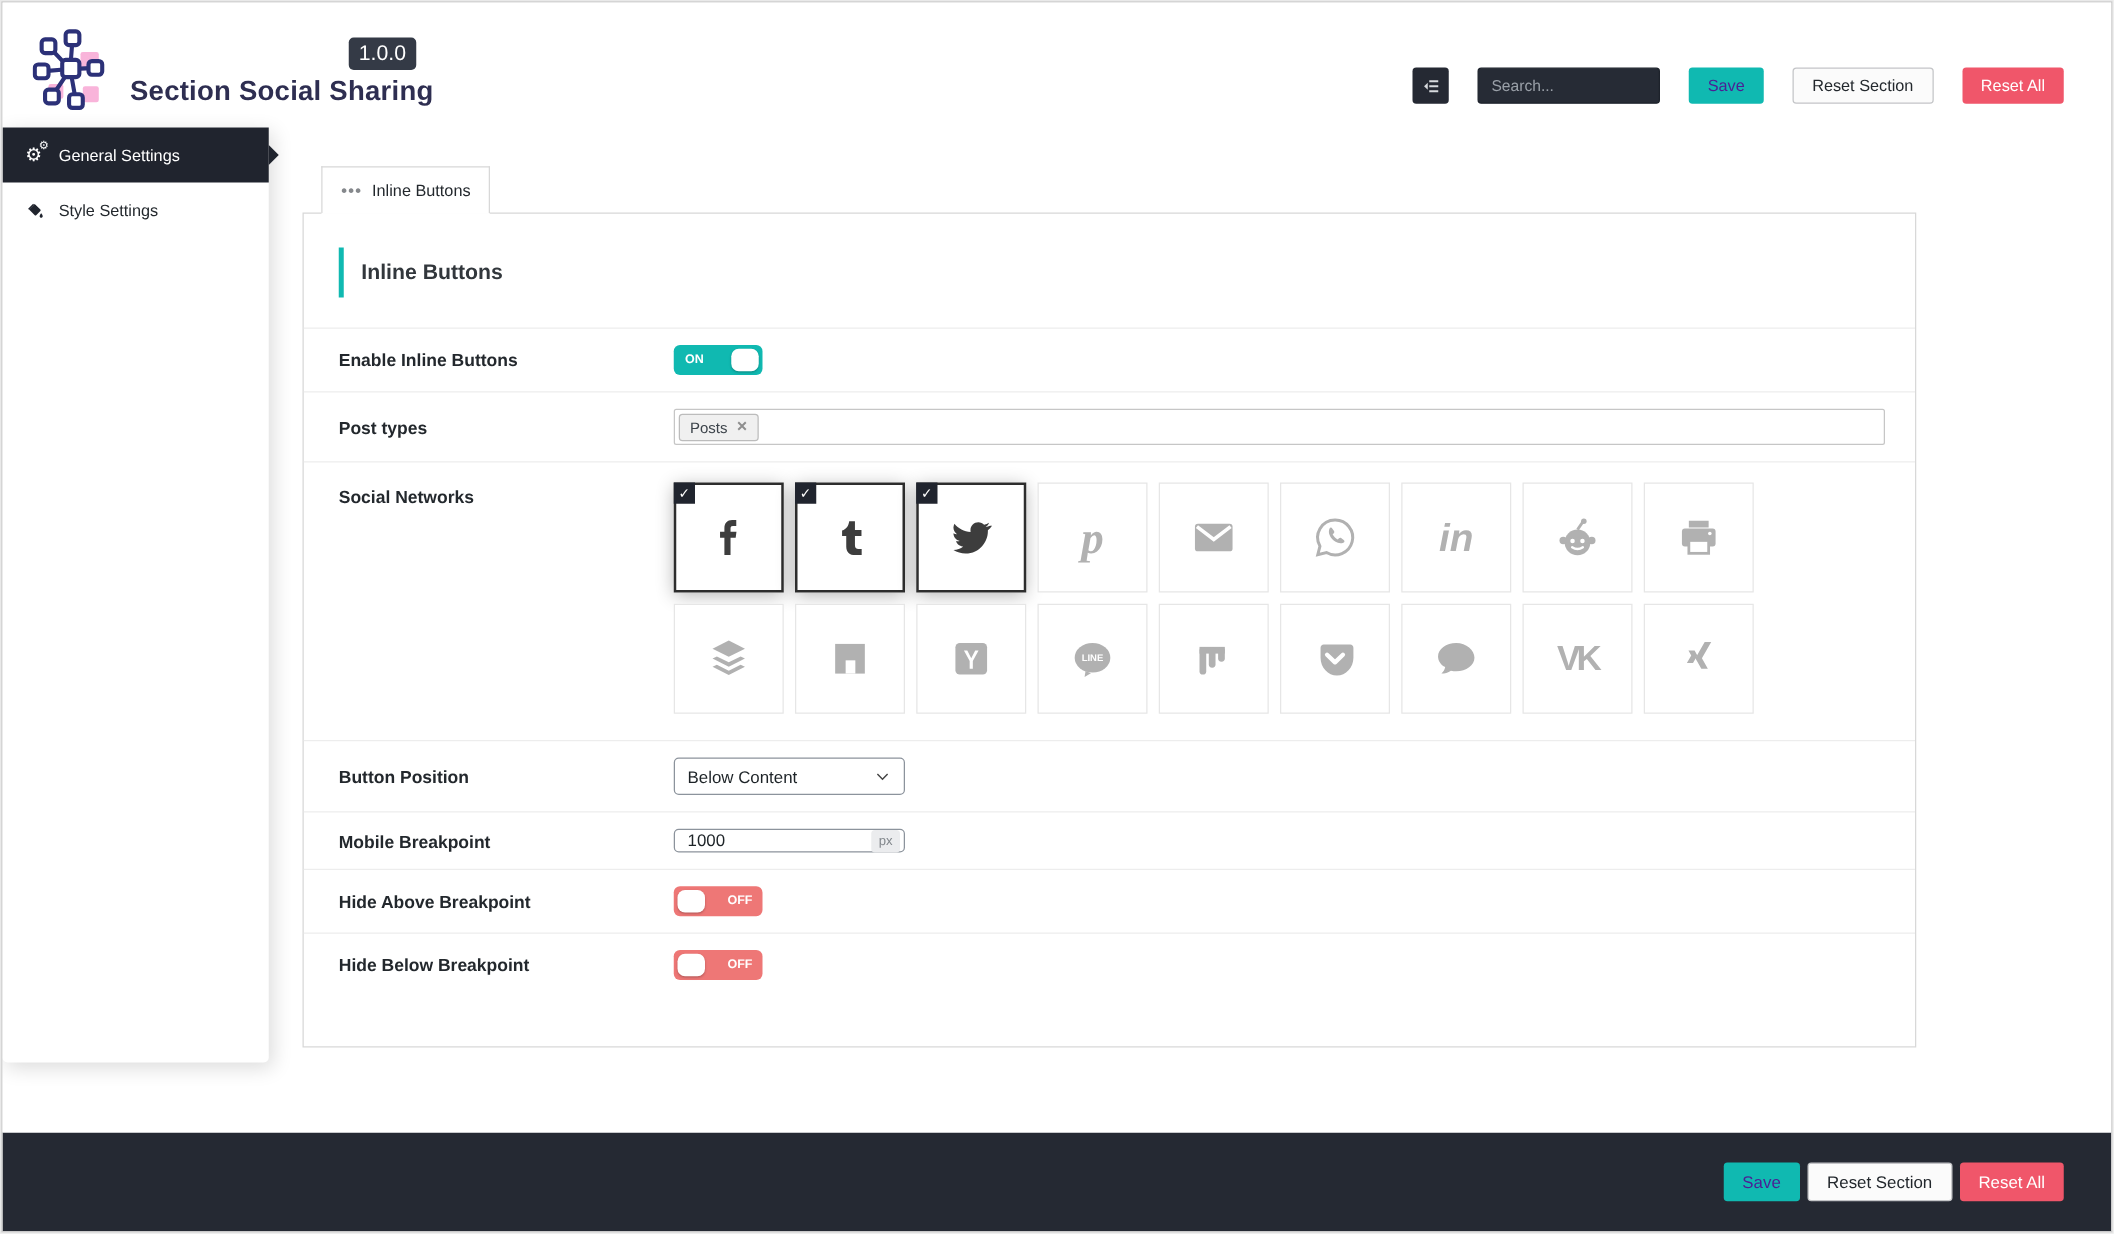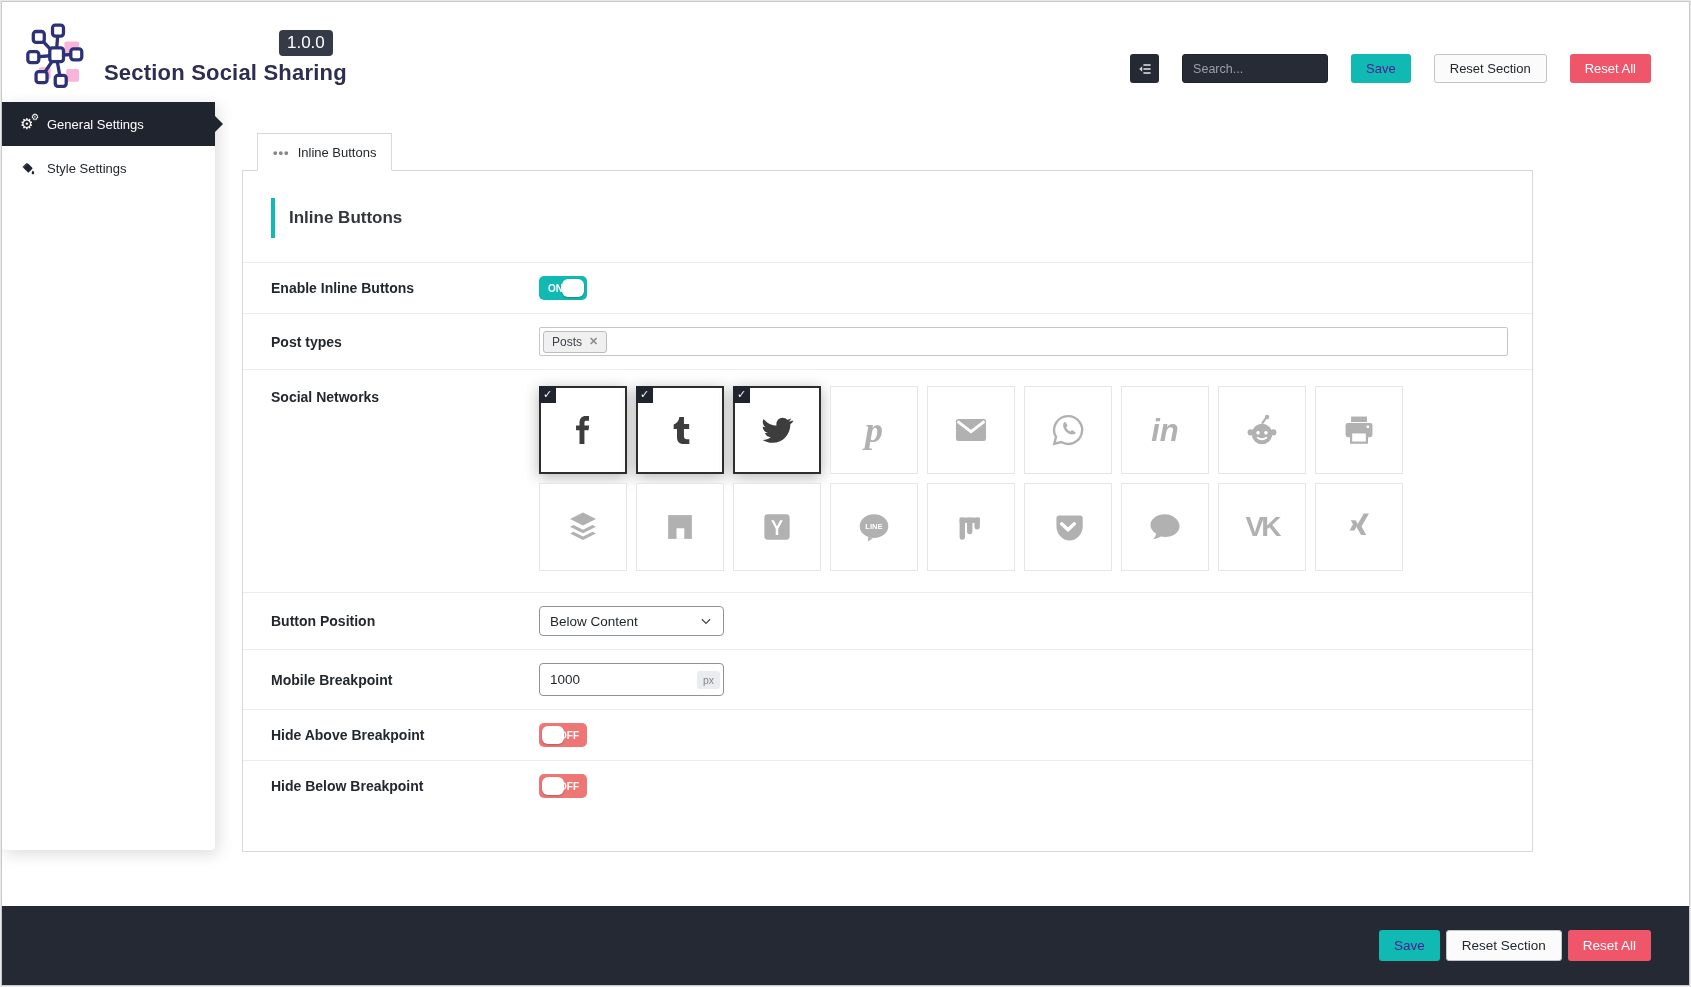--- a/index.html
+++ b/index.html
@@ -49,21 +49,21 @@
   .card { width:1291px; background:#fff; border:1px solid #d8d8d8; position:relative; z-index:1; }
   .sec-head { padding:27px 24px 24px 28px; }
   .sec-head h2 { font-size:17px; color:#32373c; border-left:4px solid var(--teal,#10b9b1); padding:10px 0 10px 14px; }
   .row { display:flex; align-items:center; border-top:1px solid #ededed; padding:13px 24px 13px 28px; }
   .row.top { align-items:flex-start; }
   .row.top .flabel { padding-top:6px; }
   .flabel { width:268px; flex:0 0 auto; font-size:14px; font-weight:bold; color:#23282d; }
   .control { flex:1 1 auto; display:flex; align-items:center; }
 
   
-  .toggle { width:48px; height:24px; border-radius:5px; position:relative; cursor:pointer;padding-left:11px; }
+  .toggle { width:71px; height:24px; border-radius:5px; position:relative; cursor:pointer;padding-left:11px; }
   .toggle .knob { position:absolute; top:3px; width:22px; height:18px; background:#fff; border-radius:6px;
                   box-shadow:0 1px 2px rgba(0,0,0,.25); }
   .toggle .t-txt { position:absolute; top:50%; transform:translateY(-50%); color:#fff; font-size:10px; font-weight:bold; }
   .toggle.on { background:var(--teal,#10b9b1); }
   .toggle.on .knob { right:3px; } .toggle.on .t-txt { left:9px; }
   .toggle.off { background:var(--toggleoff,#ee7776); }
   .toggle.off .knob { left:3px; } .toggle.off .t-txt { right:8px;margin-left:48px; }
 
   
   .tagbox { flex:1; height:29px; border:1px solid #c6c6c6; border-radius:2px; background:#fff;
@@ -83,21 +83,21 @@
   .network .licon.vkt { letter-spacing:-3px; font-size:28px; }
   .checkbadge { position:absolute; top:-2px; left:-2px; width:17px; height:17px; background:#20242e;
                 color:#fff; font-size:11px; display:flex; align-items:center; justify-content:center; }
 
   
   .select { width:185px; height:30px; border:1px solid #8c939c; border-radius:4px; display:flex;
             align-items:center; justify-content:space-between; padding:0 10px; font-size:13.5px;
             color:#1d2327; cursor:pointer; background:#fff; }
   .select svg { width:14px; height:14px; stroke:#444; fill:none; stroke-width:2; }
   .inputwrap { width:185px; position:relative; }
-  .inputwrap input { width:100%; height:33px; border:1px solid #8c939c; border-radius:4px; padding:0 34px 0 10px;
+  .inputwrap input { width:100%; height:19px; border:1px solid #8c939c; border-radius:4px; padding:0 34px 0 10px;
                      font-size:13.5px; color:#1d2327; outline:none; font-family:inherit; }
   .unit { position:absolute; right:4px; top:50%; transform:translateY(-50%); background:#ebecee;
           color:#82878c; font-size:10.5px; padding:3px 6px; border-radius:3px; }
 
   
   footer { height:79px; flex:0 0 auto; background:var(--dark,#252933); display:flex; align-items:center;
            justify-content:flex-end; gap:6px; padding-right:38px; }
   footer .btn { height:31px; font-size:13.5px; }
 </style>
 </head>

